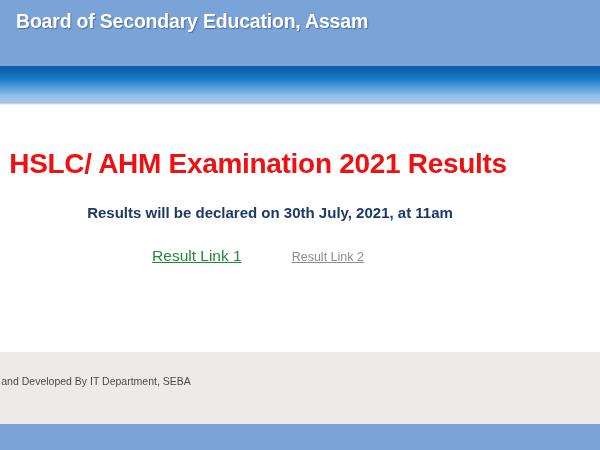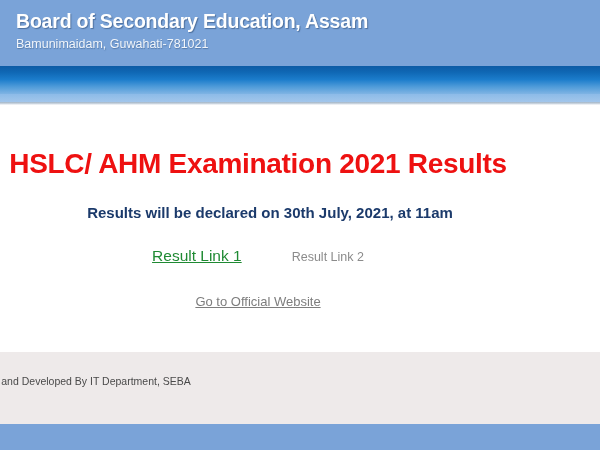--- a/index.html
+++ b/index.html
@@ -105,20 +105,21 @@
   }
   .link-primary {
     font-size: 15.5px;
     color: #1f8a33;
     text-decoration: underline;
     cursor: pointer;
   }
   .link-secondary {
     font-size: 12.5px;
     color: #8b8b8b;
+    text-decoration: underline;
     cursor: pointer;
   }
   .official-row {
     margin-top: 27px;
   }
   .link-official {
     font-size: 13px;
     color: #7d7d7d;
     text-decoration: underline;
     cursor: pointer;
@@ -147,40 +148,36 @@
     width: 600px;
     height: 26px;
     background: #7aa3d8;
   }
 </style>
 </head>
 <body>
 
 <div class="site-header">
   <div class="site-title">Board of Secondary Education, Assam</div>
-  <div class="site-subtitle">Bamunimaidam, Guwahati-781021</div>
 </div>
 
 <div class="band-main"></div>
 <div class="band-light"></div>
 <div class="band-edge"></div>
 
 <div class="content">
 
   <div class="exam-title">HSLC/ AHM Examination 2021 Results</div>
 
   <div class="declare-note">Results will be declared on 30th July, 2021, at 11am</div>
 
   <div class="links-row">
     <a class="link-primary">Result Link 1</a>
     <a class="link-secondary">Result Link 2</a>
   </div>
 
-  <div class="official-row">
-    <a class="link-official">Go to Official Website</a>
-  </div>
 
 </div>
 
 <div class="footer-band">
   <div class="footer-credit">Designed and Developed By IT Department, SEBA</div>
 </div>
 <div class="footer-blue"></div>
 
 </body></html>

